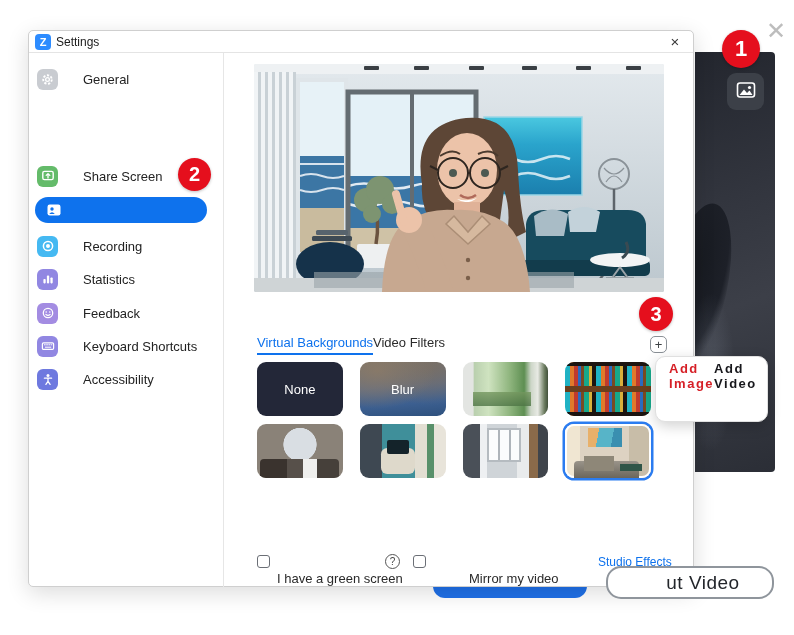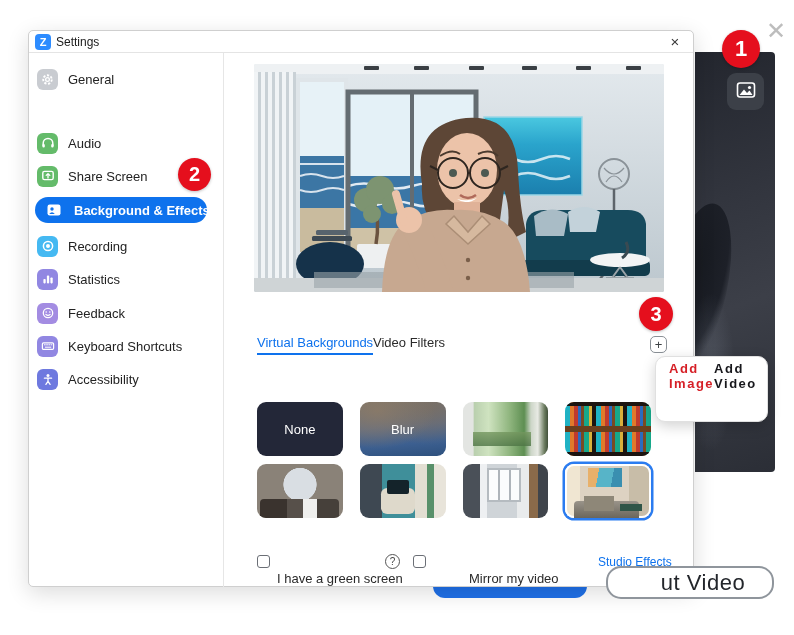--- a/index.html
+++ b/index.html
@@ -19,54 +19,54 @@
   #img-btn { left:727px; top:73px; width:37px; height:37px; z-index:2;
      background:rgba(62,66,74,.92); border-radius:9px; display:flex; align-items:center; justify-content:center; }
   #bg-close { left:763px; top:18px; width:26px; height:26px; z-index:2; color:#bdbdbd;
      font-size:24px; font-weight:300; text-align:center; line-height:26px; }
 
   
   #blue-btn { left:433px; top:568px; width:154px; height:30px; background:#1f70e8;
      border-radius:12px; z-index:4; }
   #join-btn { left:606px; top:566px; width:168px; height:33px; background:#ffffff;
      border:2px solid #8f959c; border-radius:15px; z-index:30;
-     font-size:22px; color:#23262b; display:flex; align-items:center; justify-content:center;
+     font-size:19px; color:#23262b; display:flex; align-items:center; justify-content:center;
      padding-left:26px; letter-spacing:.5px; }
 
   
   #dialog { left:28px; top:30px; width:666px; height:557px; background:#ffffff; z-index:10;
      border:1px solid #cfcfcf; border-radius:5px; box-shadow:0 6px 22px rgba(0,0,0,.14); }
   #titlebar { left:0; top:0; width:100%; height:22px; border-bottom:1px solid #e4e4e4; }
   #app-logo { left:6px; top:3px; width:16px; height:16px; background:#2d8cff; border-radius:4px;
      color:#fff; font-weight:bold; font-size:11px; text-align:center; line-height:16px; }
   #win-title { left:27px; top:4px; font-size:12px; color:#1b1b1b; }
   #dlg-close { right:10px; top:2px; font-size:15px; color:#3a3a3a; width:16px; text-align:center; }
 
   #sidebar-divider { left:194px; top:22px; width:1px; height:534px; background:#e6e6e6; }
 
   .sb-item { left:8px; width:180px; height:26px; display:flex; align-items:center; gap:10px; }
   .sb-icon { width:21px; height:21px; border-radius:6px; flex:0 0 21px;
      display:flex; align-items:center; justify-content:center; }
-  .sb-label { font-size:13px; color:#232323; white-space:nowrap; }
+  .sb-label { font-size:13px; color:#232323; white-space:nowrap;margin-left:15px; }
   .sb-item.selected { background:#0e72ed; border-radius:13px; width:172px; left:6px; padding-left:8px; }
   .sb-item.selected .sb-label { color:#fff; font-weight:bold; }
   .ic-gray{background:#c9ccd1;} .ic-green{background:#64bb6a;} .ic-cyan{background:#45b9f2;}
   .ic-purple{background:#9187e2;} .ic-lav{background:#a38ce2;} .ic-indigo{background:#6e79df;}
   .ic-none{background:transparent;}
 
   
   #preview { left:225px; top:33px; width:410px; height:228px; border-radius:2px; overflow:hidden; }
 
   .tab { top:304px; font-size:13px; }
   #tab-vb { left:228px; color:#0e72ed; padding-bottom:3px; border-bottom:2px solid #0e72ed; }
   #tab-vf { left:344px; color:#2b2b2b; }
   #plus-btn { left:621px; top:305px; width:17px; height:17px; border:1px solid #8a9096; border-radius:5px;
      font-size:13px; color:#3c4043; text-align:center; line-height:15px; background:#fff; }
 
-  .thumb-row { left:228px; width:394px; height:54px; display:flex; gap:17px;margin-top:40px; }
+  .thumb-row { left:228px; width:394px; height:54px; display:flex; gap:17px; }
   #row1 { top:331px; } #row2 { top:393px; }
   .thumb { width:94px; height:54px; border-radius:9px; position:relative; overflow:hidden;
      display:flex; align-items:center; justify-content:center; }
   .thumb span { color:#fff; font-size:13px; }
   .thumb.selected { box-shadow:0 0 0 2px #fff inset, 0 0 0 2.5px #2b7cf0; }
 
   .t-none { background:#232738; }
   .t-blur { background:
       radial-gradient(ellipse at 20% 15%, rgba(138,122,104,.9), transparent 60%),
       radial-gradient(ellipse at 80% 10%, rgba(120,110,100,.8), transparent 55%),
@@ -160,48 +160,37 @@
 
   <div class="abs sb-item" style="top:35px">
     <span class="sb-icon ic-gray">
       <svg width="13" height="13" viewBox="0 0 14 14">
           <circle cx="7" cy="7" r="2" fill="none" stroke="#fff" stroke-width="1.4"></circle>
           <circle cx="7" cy="7" r="4.6" fill="none" stroke="#fff" stroke-width="2" stroke-dasharray="2.4 1.7"></circle>
         </svg>
       </span>
     <span class="sb-label">General</span>
   </div>
-  <div class="abs sb-item" style="top:99px">
-    <span class="sb-icon ic-green">
-      <svg width="14" height="14" viewBox="0 0 14 14">
-          <path d="M2.2 9.5 V7.2 a4.8 4.8 0 0 1 9.6 0 V9.5" fill="none" stroke="#fff" stroke-width="1.5" stroke-linecap="round"></path>
-          <rect x="1.4" y="8" width="2.4" height="3.6" rx="1.1" fill="#fff"></rect>
-          <rect x="10.2" y="8" width="2.4" height="3.6" rx="1.1" fill="#fff"></rect>
-        </svg>
-      </span>
-    <span class="sb-label">Audio</span>
-  </div>
   <div class="abs sb-item" style="top:132px">
     <span class="sb-icon ic-green">
       <svg width="14" height="14" viewBox="0 0 14 14">
           <rect x="1.8" y="2.4" width="10.4" height="8.2" rx="1.6" fill="none" stroke="#fff" stroke-width="1.4"></rect>
           <path d="M7 9 V5 M5.2 6.4 L7 4.6 L8.8 6.4" fill="none" stroke="#fff" stroke-width="1.3" stroke-linecap="round" stroke-linejoin="round"></path>
         </svg>
       </span>
     <span class="sb-label">Share Screen</span>
   </div>
   <div class="abs sb-item selected" style="top:166px">
     <span class="sb-icon ic-none">
       <svg width="16" height="16" viewBox="0 0 16 16">
           <rect x="1.5" y="2.5" width="13" height="11" rx="2.2" fill="#fff"></rect>
           <circle cx="6" cy="7" r="1.7" fill="#0e72ed"></circle>
           <path d="M3.2 12 q2.8 -3.4 5.6 0 Z" fill="#0e72ed"></path>
         </svg>
       </span>
-    <span class="sb-label">Background &amp; Effects</span>
   </div>
   <div class="abs sb-item" style="top:202px">
     <span class="sb-icon ic-cyan">
       <svg width="14" height="14" viewBox="0 0 14 14">
           <circle cx="7" cy="7" r="4.6" fill="none" stroke="#fff" stroke-width="1.5"></circle>
           <circle cx="7" cy="7" r="2" fill="#fff"></circle>
         </svg>
       </span>
     <span class="sb-label">Recording</span>
   </div>

